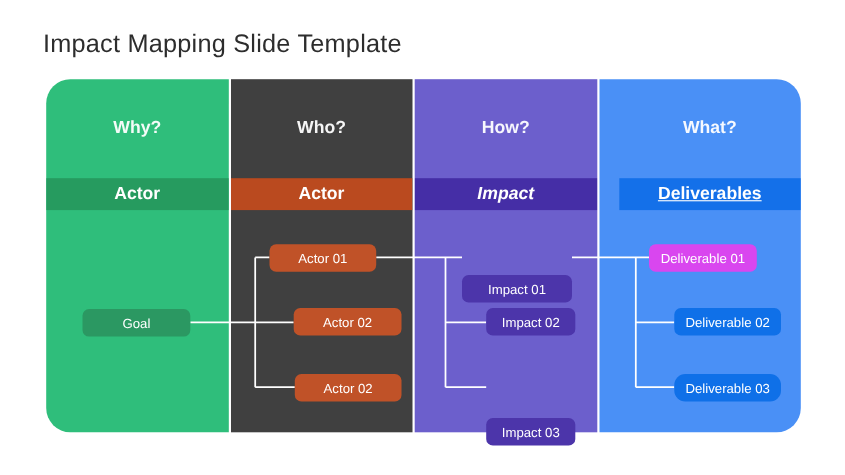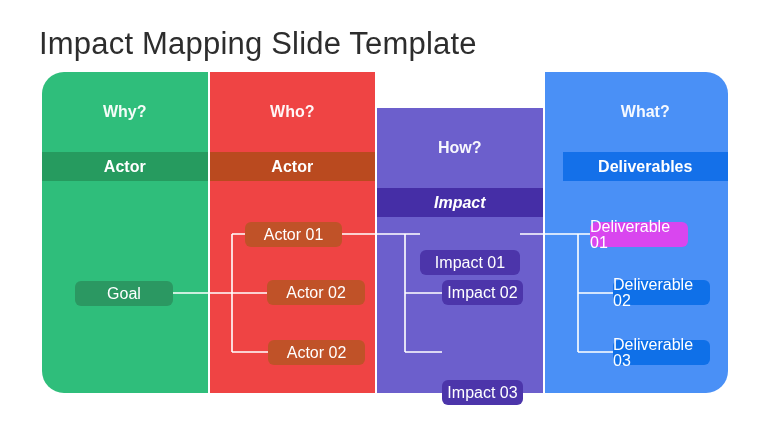--- a/index.html
+++ b/index.html
@@ -2,74 +2,74 @@
 <html><head>
 <meta charset="utf-8">
 <style>
   html,body{margin:0;padding:0;background:#fff;}
   .canvas{
     position:relative;width:768px;height:432px;background:#ffffff;
     font-family:"Liberation Sans",sans-serif;overflow:hidden;
   }
   .slide-title{
     position:absolute;left:39px;top:26px;margin:0;
-    font-size:31px;font-weight:400;color:#2d2d2d;letter-spacing:.2px;
+    font-size:23px;font-weight:400;color:#2d2d2d;letter-spacing:.2px;
   }
   .card{
     position:absolute;left:42px;top:72px;width:686px;height:321px;
     display:flex;gap:2px;
   }
   .col{width:170px;display:flex;flex-direction:column;overflow:hidden;}
   .col.first{border-radius:22px 0 0 22px;}
   .col.last{border-radius:0 22px 22px 0;padding-left:18px;}
   .q-header{
-    height:80px;display:flex;align-items:center;justify-content:center;
+    height:90px;display:flex;align-items:center;justify-content:center;
     color:rgba(255,255,255,.95);font-size:16px;font-weight:700;
   }
   .band{
     height:29px;display:flex;align-items:center;justify-content:center;
     color:#ffffff;font-size:16px;font-weight:700;
   }
   .body-area{flex:1;}
   .connectors{position:absolute;left:0;top:0;width:686px;height:321px;z-index:1;pointer-events:none;}
   .node{
     position:absolute;height:25px;border-radius:6px;z-index:2;
     display:flex;align-items:center;justify-content:center;
-    color:#ffffff;font-size:16px;line-height:1;
+    color:#ffffff;font-size:12px;line-height:1;
   }
 </style>
 </head>
 <body>
 
 <div class="canvas">
   <h1 class="slide-title">Impact Mapping Slide Template</h1>
 
   <div class="card">
 
     <div class="col first" style="background-color: rgb(47, 190, 123);">
       <div class="q-header">Why?</div>
       <div class="band" style="background-color: rgb(38, 155, 95);">Actor</div>
       <div class="body-area"></div>
     </div>
 
-    <div class="col" style="background-color: #ef4444;">
+    <div class="col" style="background-color: #404040;">
       <div class="q-header">Who?</div>
       <div class="band" style="background-color: rgb(186, 74, 31);">Actor</div>
       <div class="body-area"></div>
     </div>
 
-    <div class="col" style="background-color: rgb(108, 95, 204); margin-top: 36px;">
+    <div class="col" style="background-color: rgb(108, 95, 204);">
       <div class="q-header">How?</div>
       <div class="band" style="background-color: rgb(69, 46, 166); font-style: italic;">Impact</div>
       <div class="body-area"></div>
     </div>
 
     <div class="col last" style="background-color: rgb(74, 144, 246);">
       <div class="q-header">What?</div>
-      <div class="band" style="background-color: rgb(20, 112, 233);">Deliverables</div>
+      <div class="band" style="background-color: rgb(20, 112, 233); text-decoration: underline;">Deliverables</div>
       <div class="body-area"></div>
     </div>
 
     <svg class="connectors" viewBox="0 0 686 321" xmlns="http://www.w3.org/2000/svg">
       <path fill="none" stroke-width="1.6" d="M131 221 H225 M190 162 V280 M190 162 H203 M190 280 H226" stroke="#ffffff"></path>
       <path fill="none" stroke-width="1.6" d="M300 162 H378 M363 162 V280 M363 221 H400 M363 280 H400" stroke="#ffffff"></path>
       <path fill="none" stroke-width="1.6" d="M478 162 H548 M536 162 V280 M536 221 H571 M536 280 H571" stroke="#ffffff"></path>
     </svg>
 
     <div class="node" style="left: 33px; top: 209px; width: 98px; background-color: rgb(43, 152, 98);">Goal</div>
@@ -77,16 +77,16 @@
     <div class="node" style="left: 203px; top: 150px; width: 97px; background-color: rgb(192, 82, 40);">Actor 01</div>
     <div class="node" style="left: 225px; top: 208px; width: 98px; background-color: rgb(192, 82, 40);">Actor 02</div>
     <div class="node" style="left: 226px; top: 268px; width: 97px; background-color: rgb(192, 82, 40);">Actor 02</div>
 
     <div class="node" style="left: 378px; top: 150px; width: 100px; background-color: rgb(76, 53, 170); margin-top: 28px;">Impact 01</div>
     <div class="node" style="left: 400px; top: 208px; width: 81px; background-color: rgb(76, 53, 170);">Impact 02</div>
     <div class="node" style="left: 400px; top: 268px; width: 81px; background-color: rgb(76, 53, 170); margin-top: 40px;">Impact 03</div>
 
     <div class="node" style="left: 548px; top: 150px; width: 98px; background-color: #d946ef;">Deliverable 01</div>
     <div class="node" style="left: 571px; top: 208px; width: 97px; background-color: rgb(15, 112, 232);">Deliverable 02</div>
-    <div class="node" style="left: 571px; top: 268px; width: 97px; background-color: rgb(15, 112, 232);">Deliverable 03</div>
+    <div class="node" style="left: 571px; top: 268px; width: 97px; background-color: rgb(15, 112, 232); border-radius: 10px;">Deliverable 03</div>
 
   </div>
 </div>
 
 </body></html>

